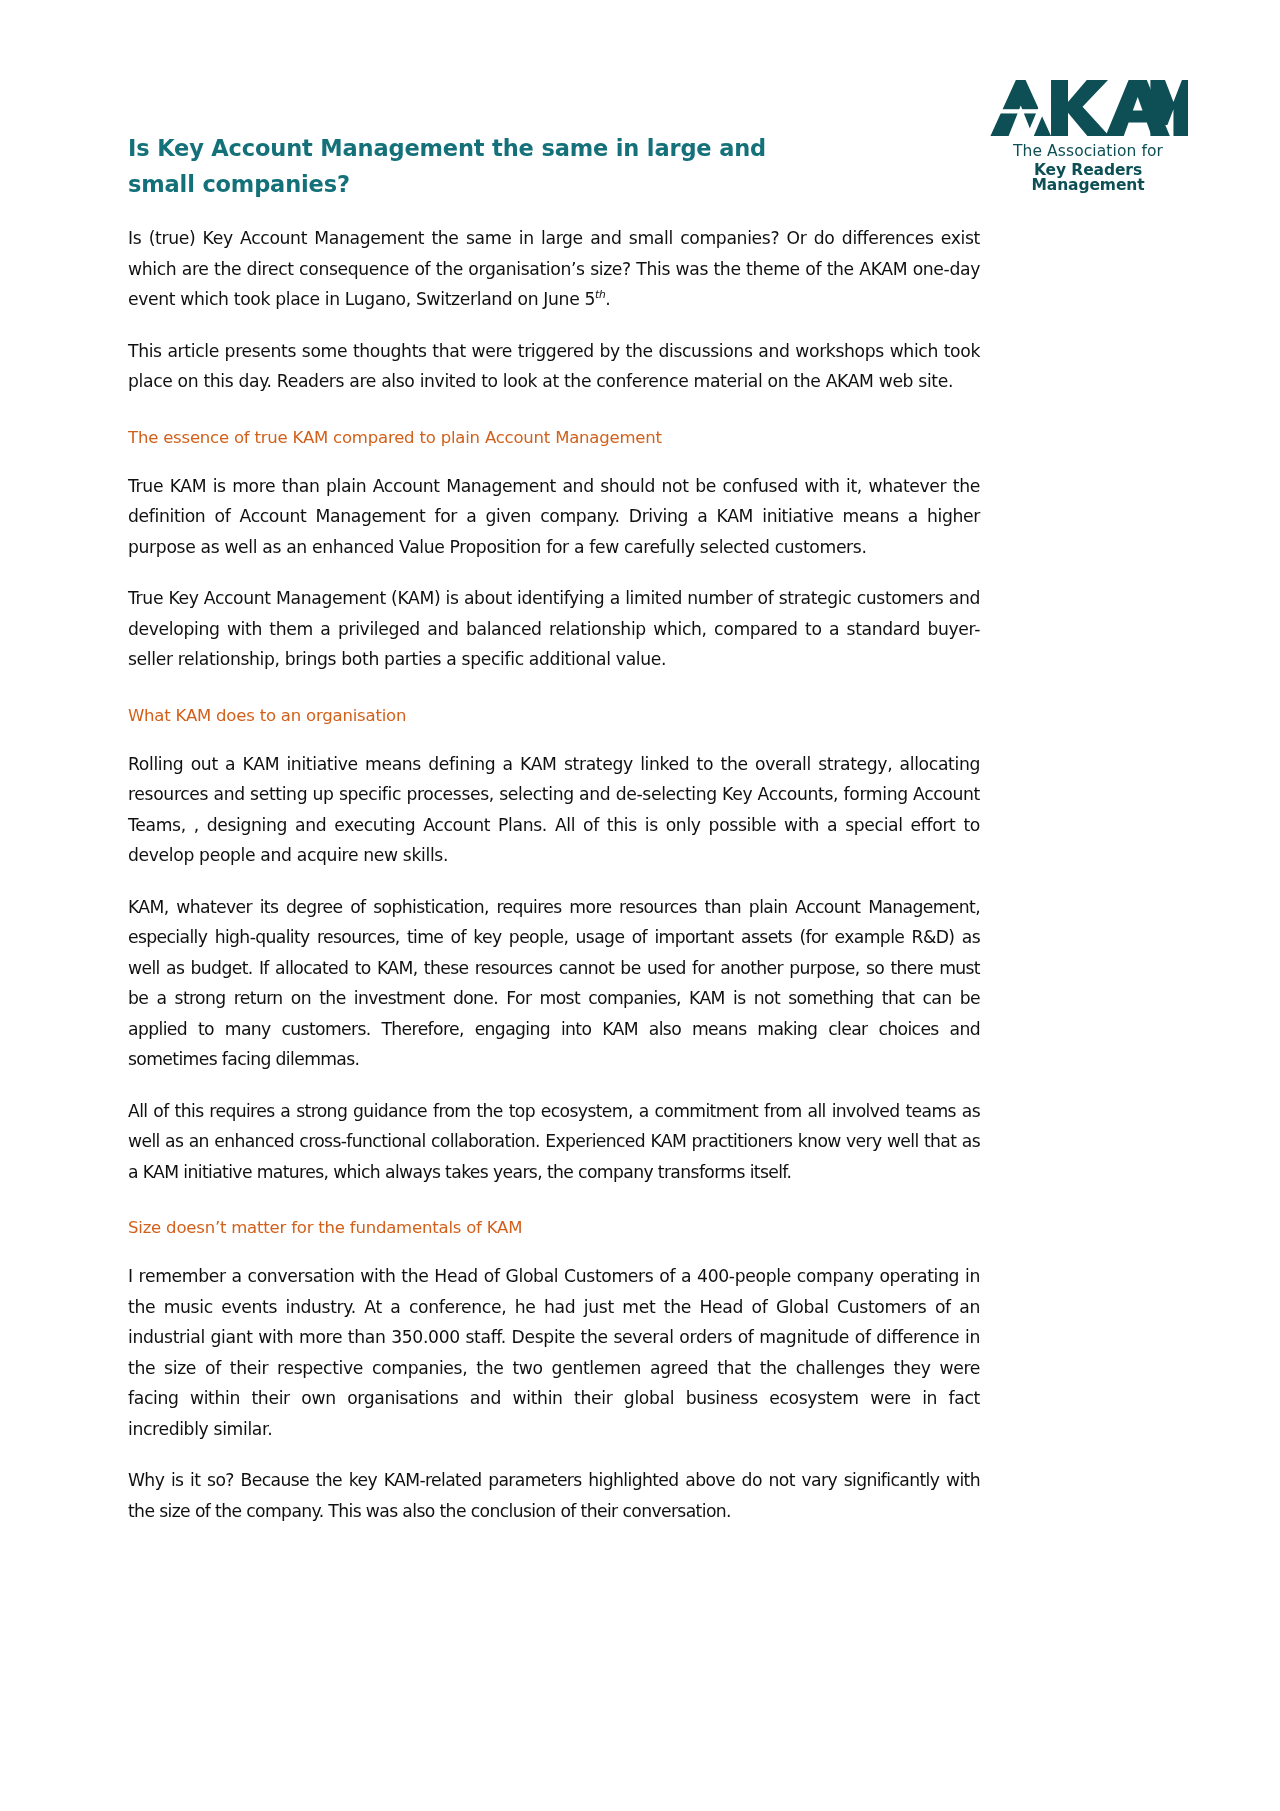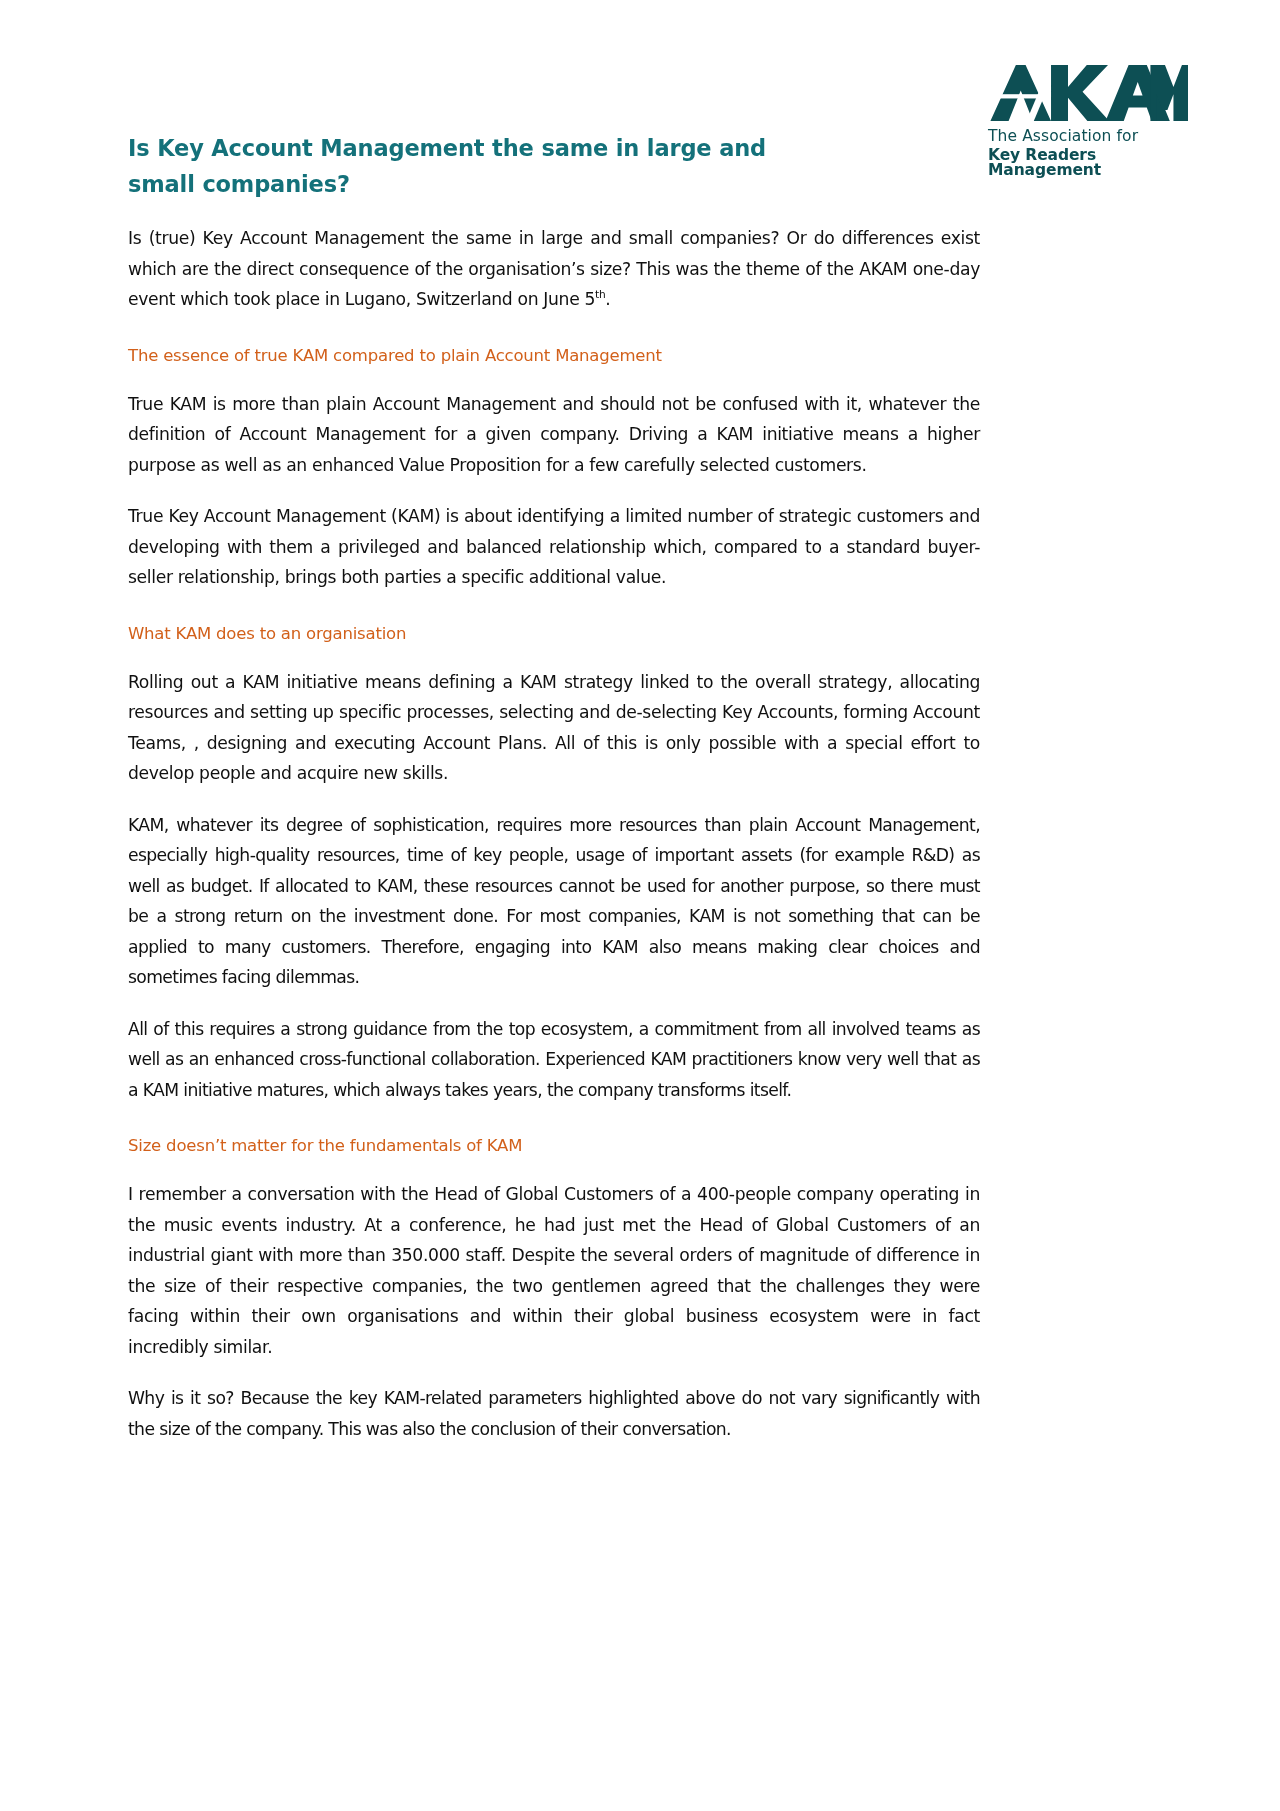--- a/index.html
+++ b/index.html
@@ -21,24 +21,24 @@
     height: 1811px;
     background: #ffffff;
     box-sizing: border-box;
     padding: 0;
     overflow: hidden;
   }
 
   
   .logo-block {
     position: absolute;
-    top: 61px;
+    top: 76px;
     right: 92px;
     width: 200px;
-    text-align: left;
+    text-align: center;
     line-height: 1;
   }
   .logo-mark {
     display: block;
     width: 200px;
     height: 64px;
   }
   .logo-line1 {
     display: block;
     font-family: "DejaVu Sans", sans-serif;
@@ -99,20 +99,21 @@
   }
 
   p.para.tight { letter-spacing: -0.62px; }
 
   .first-para { margin-top: 32px; }
 
   sup.ordinal {
     font-size: 0.62em;
     vertical-align: super;
     line-height: 0;
+    font-style: italic;
   }
 </style>
 </head>
 <body>
 
 <div class="page">
 
   <div class="logo-block">
     <svg class="logo-mark" viewBox="0 0 330 100" xmlns="http://www.w3.org/2000/svg" aria-label="AKAM">
       <g fill="#0d4f54">
@@ -133,20 +134,21 @@
     <span class="logo-line1">The Association for</span>
     <span class="logo-line2">Key Readers Management</span>
   </div>
 
   <div class="content">
 
     <h1 class="doc-title">Is Key Account Management the same in large and small companies?</h1>
 
     <p class="para first-para"><span>Is (true) Key Account Management the same in large and small companies? Or do differences exist which are the direct consequence of the organisation’s size? This was the theme of the AKAM one-day event which took place in Lugano, Switzerland on June 5</span><sup class="ordinal">th</sup><span>.</span></p>
 
+    <p class="para">This article presents some thoughts that were triggered by the discussions and workshops which took place on this day. Readers are also invited to look at the conference material on the AKAM web site.</p>
 
     <h2 class="section-heading">The essence of true KAM compared to plain Account Management</h2>
     <p class="para">True KAM is more than plain Account Management and should not be confused with it, whatever the definition of Account Management for a given company. Driving a KAM initiative means a higher purpose as well as an enhanced Value Proposition for a few carefully selected customers.</p>
     <p class="para">True Key Account Management (KAM) is about identifying a limited number of strategic customers and developing with them a privileged and balanced relationship which, compared to a standard buyer-seller relationship, brings both parties a specific additional value.</p>
 
     <h2 class="section-heading">What KAM does to an organisation</h2>
     <p class="para">Rolling out a KAM initiative means defining a KAM strategy linked to the overall strategy, allocating resources and setting up specific processes, selecting and de-selecting Key Accounts, forming Account Teams, , designing and executing Account Plans.  All of this is only possible with a special effort to develop people and acquire new skills.</p>
     <p class="para tight">KAM, whatever its degree of sophistication, requires more resources than plain Account Management, especially high-quality resources, time of key people, usage of important assets (for example R&amp;D) as well as budget. If allocated to KAM, these resources cannot be used for another purpose, so there must be a strong return on the investment done. For most companies, KAM is not something that can be applied to many customers. Therefore, engaging into KAM also means making clear choices and sometimes facing dilemmas.</p>
     <p class="para tight">All of this requires a strong guidance from the top ecosystem, a commitment from all involved teams as well as an enhanced cross-functional collaboration.  Experienced KAM practitioners know very well that as a KAM initiative matures, which always takes years, the company transforms itself.</p>
 

